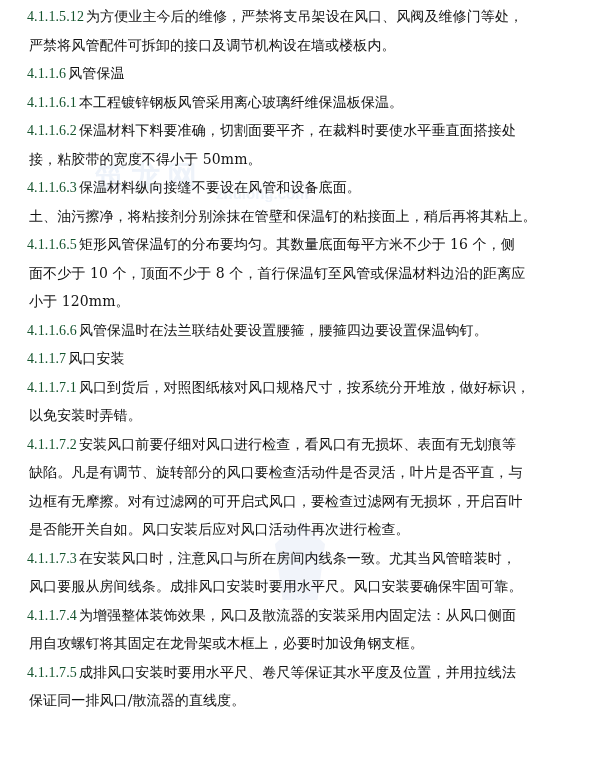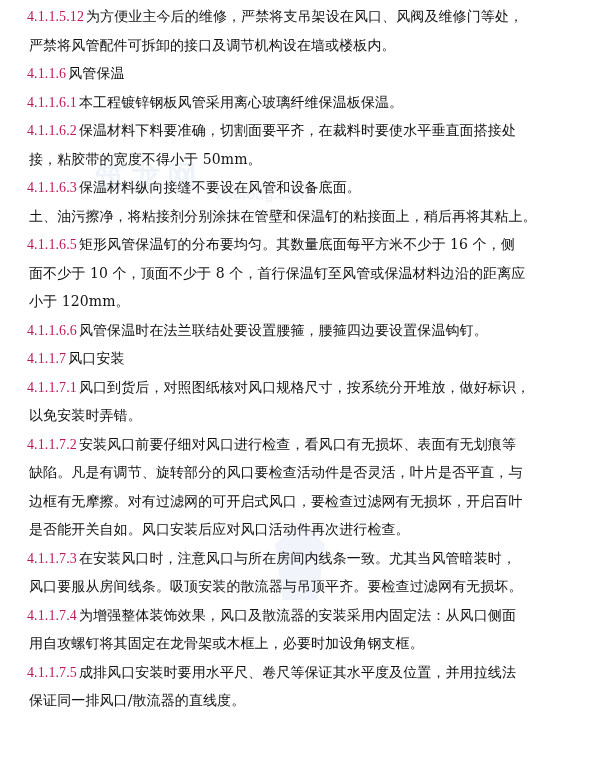--- a/index.html
+++ b/index.html
@@ -8,21 +8,21 @@
       position: absolute; left: 27px; top: 2px; width: 440px;
       font-family: "DejaVu Serif", "Liberation Serif", serif;
       font-size: 14px; color: #111111;
     }
     .line {
       height: 28.5px; line-height: 28.5px; white-space: nowrap;
       letter-spacing: 0.1px;
     }
     .num {
       font-family: "Liberation Serif", "DejaVu Serif", serif;
-      color: #be185d; margin-right: 2px;
+      color: #14532d; margin-right: 2px;
     }
     .wm {
       position: absolute; pointer-events: none;
       font-family: "Liberation Sans", sans-serif; font-weight: bold;
       color: #eef3fa;
     }
     .wm-cn { left: 95px; top: 138px; font-size: 30px; letter-spacing: 6px; margin-top: 19px; }
     .wm-en { left: 216px; top: 185px; font-size: 15px; }
     .wm-logo {
       position: absolute; left: 275px; top: 520px; width: 50px; height: 80px;
@@ -50,18 +50,18 @@
   <div class="line"><span class="num"></span><span>小于 120mm。</span></div>
   <div class="line"><span class="num">4.1.1.6.6</span><span>风管保温时在法兰联结处要设置腰箍，腰箍四边要设置保温钩钉。</span></div>
   <div class="line"><span class="num">4.1.1.7</span><span>风口安装</span></div>
   <div class="line"><span class="num">4.1.1.7.1</span><span>风口到货后，对照图纸核对风口规格尺寸，按系统分开堆放，做好标识，</span></div>
   <div class="line"><span class="num"></span><span>以免安装时弄错。</span></div>
   <div class="line"><span class="num">4.1.1.7.2</span><span>安装风口前要仔细对风口进行检查，看风口有无损坏、表面有无划痕等</span></div>
   <div class="line"><span class="num"></span><span>缺陷。凡是有调节、旋转部分的风口要检查活动件是否灵活，叶片是否平直，与</span></div>
   <div class="line"><span class="num"></span><span>边框有无摩擦。对有过滤网的可开启式风口，要检查过滤网有无损坏，开启百叶</span></div>
   <div class="line"><span class="num"></span><span>是否能开关自如。风口安装后应对风口活动件再次进行检查。</span></div>
   <div class="line"><span class="num">4.1.1.7.3</span><span>在安装风口时，注意风口与所在房间内线条一致。尤其当风管暗装时，</span></div>
-  <div class="line"><span class="num"></span><span>风口要服从房间线条。吸顶安装的散流器与吊顶平齐。要检查过滤网有无损坏。</span></div>
+  <div class="line"><span class="num"></span><span>风口要服从房间线条。成排风口安装时要用水平尺。风口安装要确保牢固可靠。</span></div>
   <div class="line"><span class="num">4.1.1.7.4</span><span>为增强整体装饰效果，风口及散流器的安装采用内固定法：从风口侧面</span></div>
   <div class="line"><span class="num"></span><span>用自攻螺钉将其固定在龙骨架或木框上，必要时加设角钢支框。</span></div>
   <div class="line"><span class="num">4.1.1.7.5</span><span>成排风口安装时要用水平尺、卷尺等保证其水平度及位置，并用拉线法</span></div>
   <div class="line"><span class="num"></span><span>保证同一排风口/散流器的直线度。</span></div>
 </div>
 
 </body></html>

